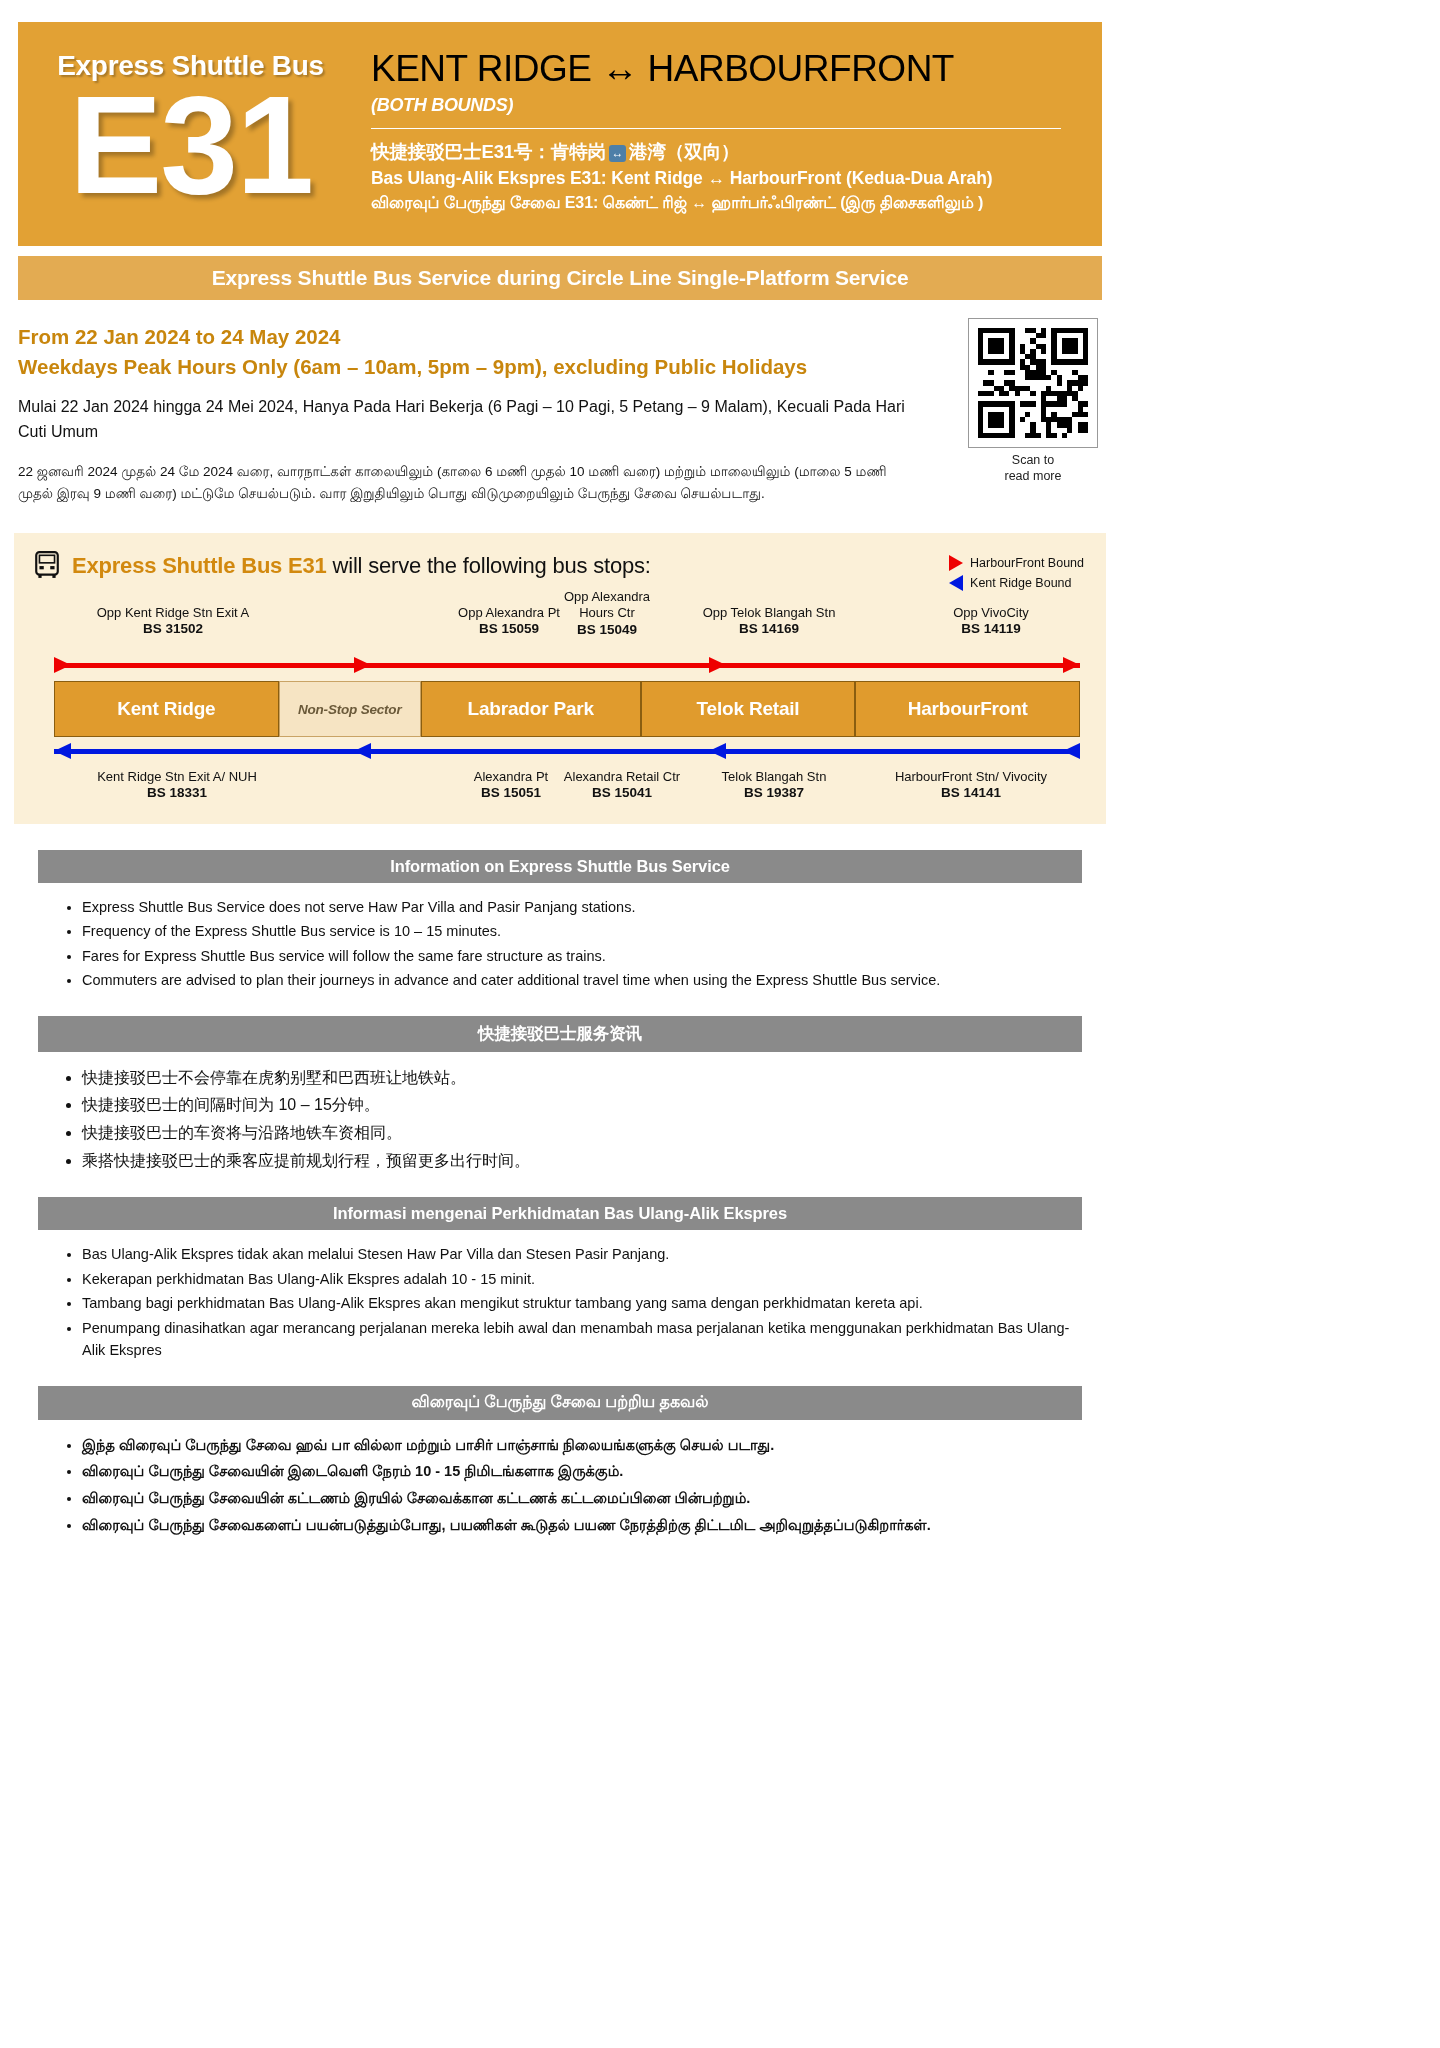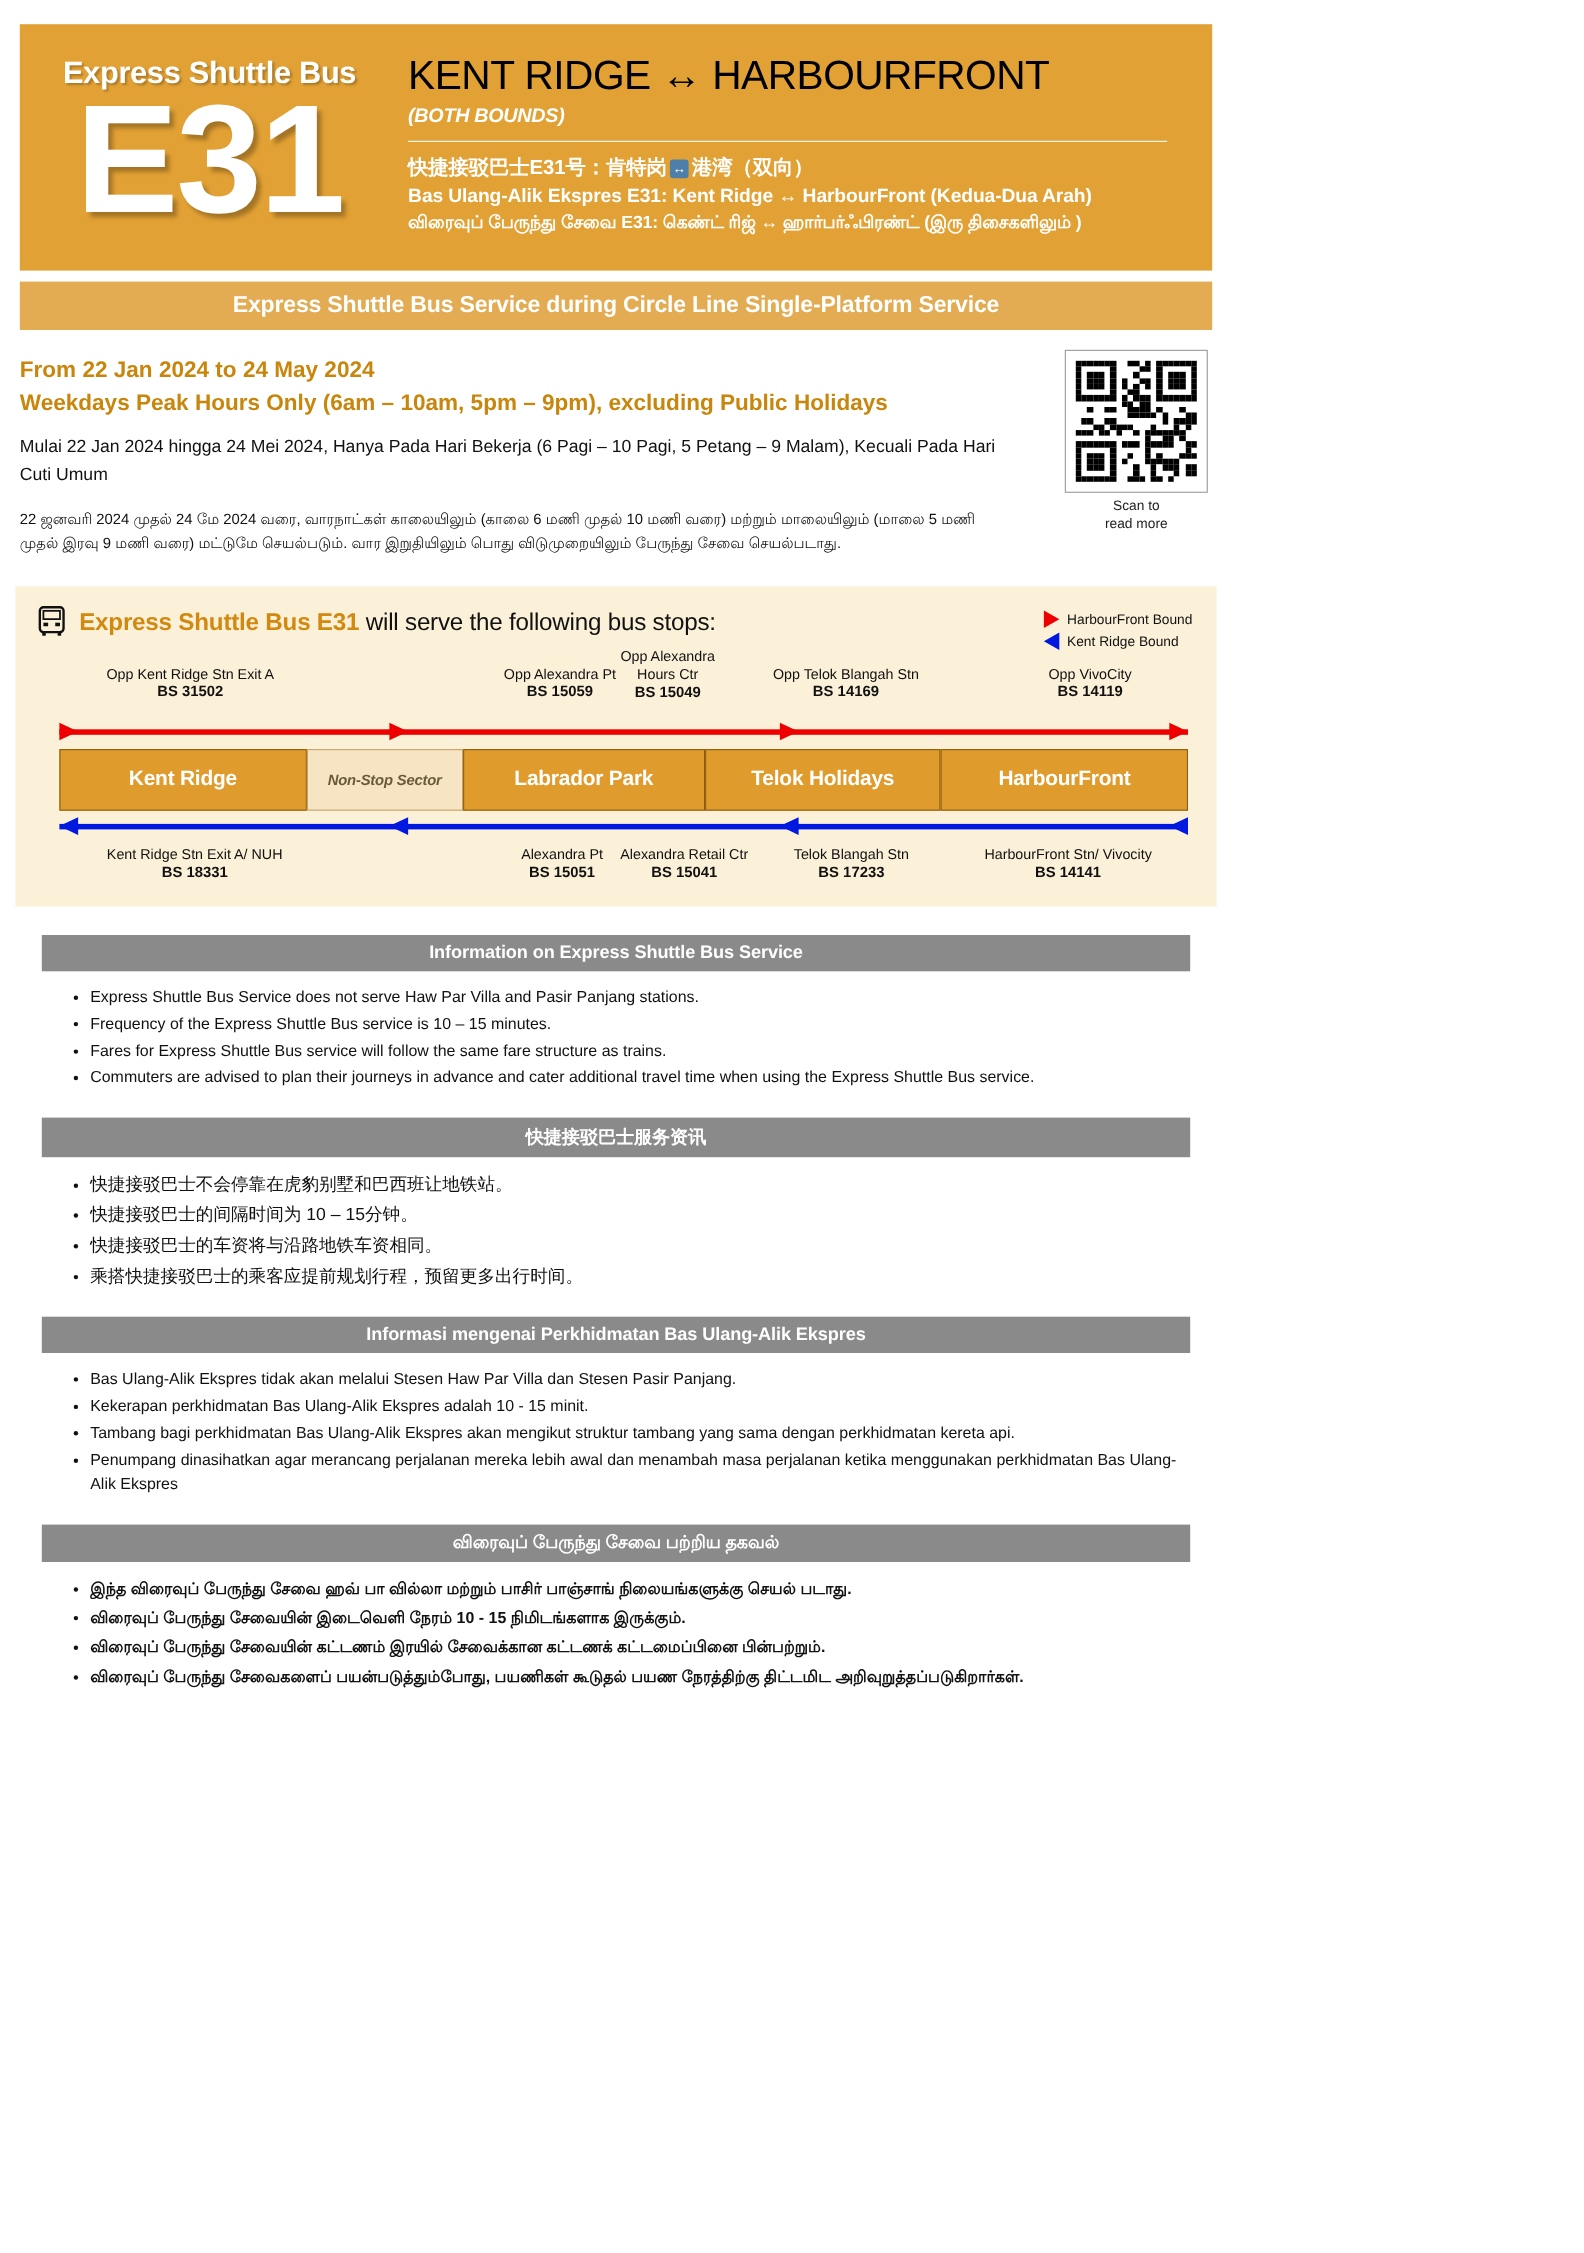--- a/index.html
+++ b/index.html
@@ -806,21 +806,21 @@
         <div class="head" style="left:0px;"></div>
         <div class="head" style="left:300px;"></div>
         <div class="head" style="left:655px;"></div>
         <div class="head" style="right:0px;"></div>
       </div>
 
       <div class="stn-bar" style="top:84px;">
         <div class="stn" style="flex:2.3">Kent Ridge</div>
         <div class="stn nonstop" style="flex:1.45">Non-Stop Sector</div>
         <div class="stn" style="flex:2.25">Labrador Park</div>
-        <div class="stn" style="flex:2.2">Telok Holidays</div>
+        <div class="stn" style="flex:2.2">Telok Retail</div>
         <div class="stn" style="flex:2.3">HarbourFront</div>
       </div>
 
       <div class="arrow-line blue" style="top:146px;">
         <div class="bar"></div>
         <div class="head" style="left:0px;"></div>
         <div class="head" style="left:300px;"></div>
         <div class="head" style="left:655px;"></div>
         <div class="head" style="right:0px;"></div>
       </div>
@@ -832,21 +832,21 @@
       <div class="stop-bot" style="left:392px; top:172px;">
         <div>Alexandra Pt</div>
         <b>BS 15051</b>
       </div>
       <div class="stop-bot" style="left:503px; top:172px;">
         <div>Alexandra Retail Ctr</div>
         <b>BS 15041</b>
       </div>
       <div class="stop-bot" style="left:655px; top:172px;">
         <div>Telok Blangah Stn</div>
-        <b>BS 17233</b>
+        <b>BS 19387</b>
       </div>
       <div class="stop-bot" style="left:852px; top:172px;">
         <div>HarbourFront Stn/ Vivocity</div>
         <b>BS 14141</b>
       </div>
     </div>
   </div>
 
   <div class="info-wrap">
 

